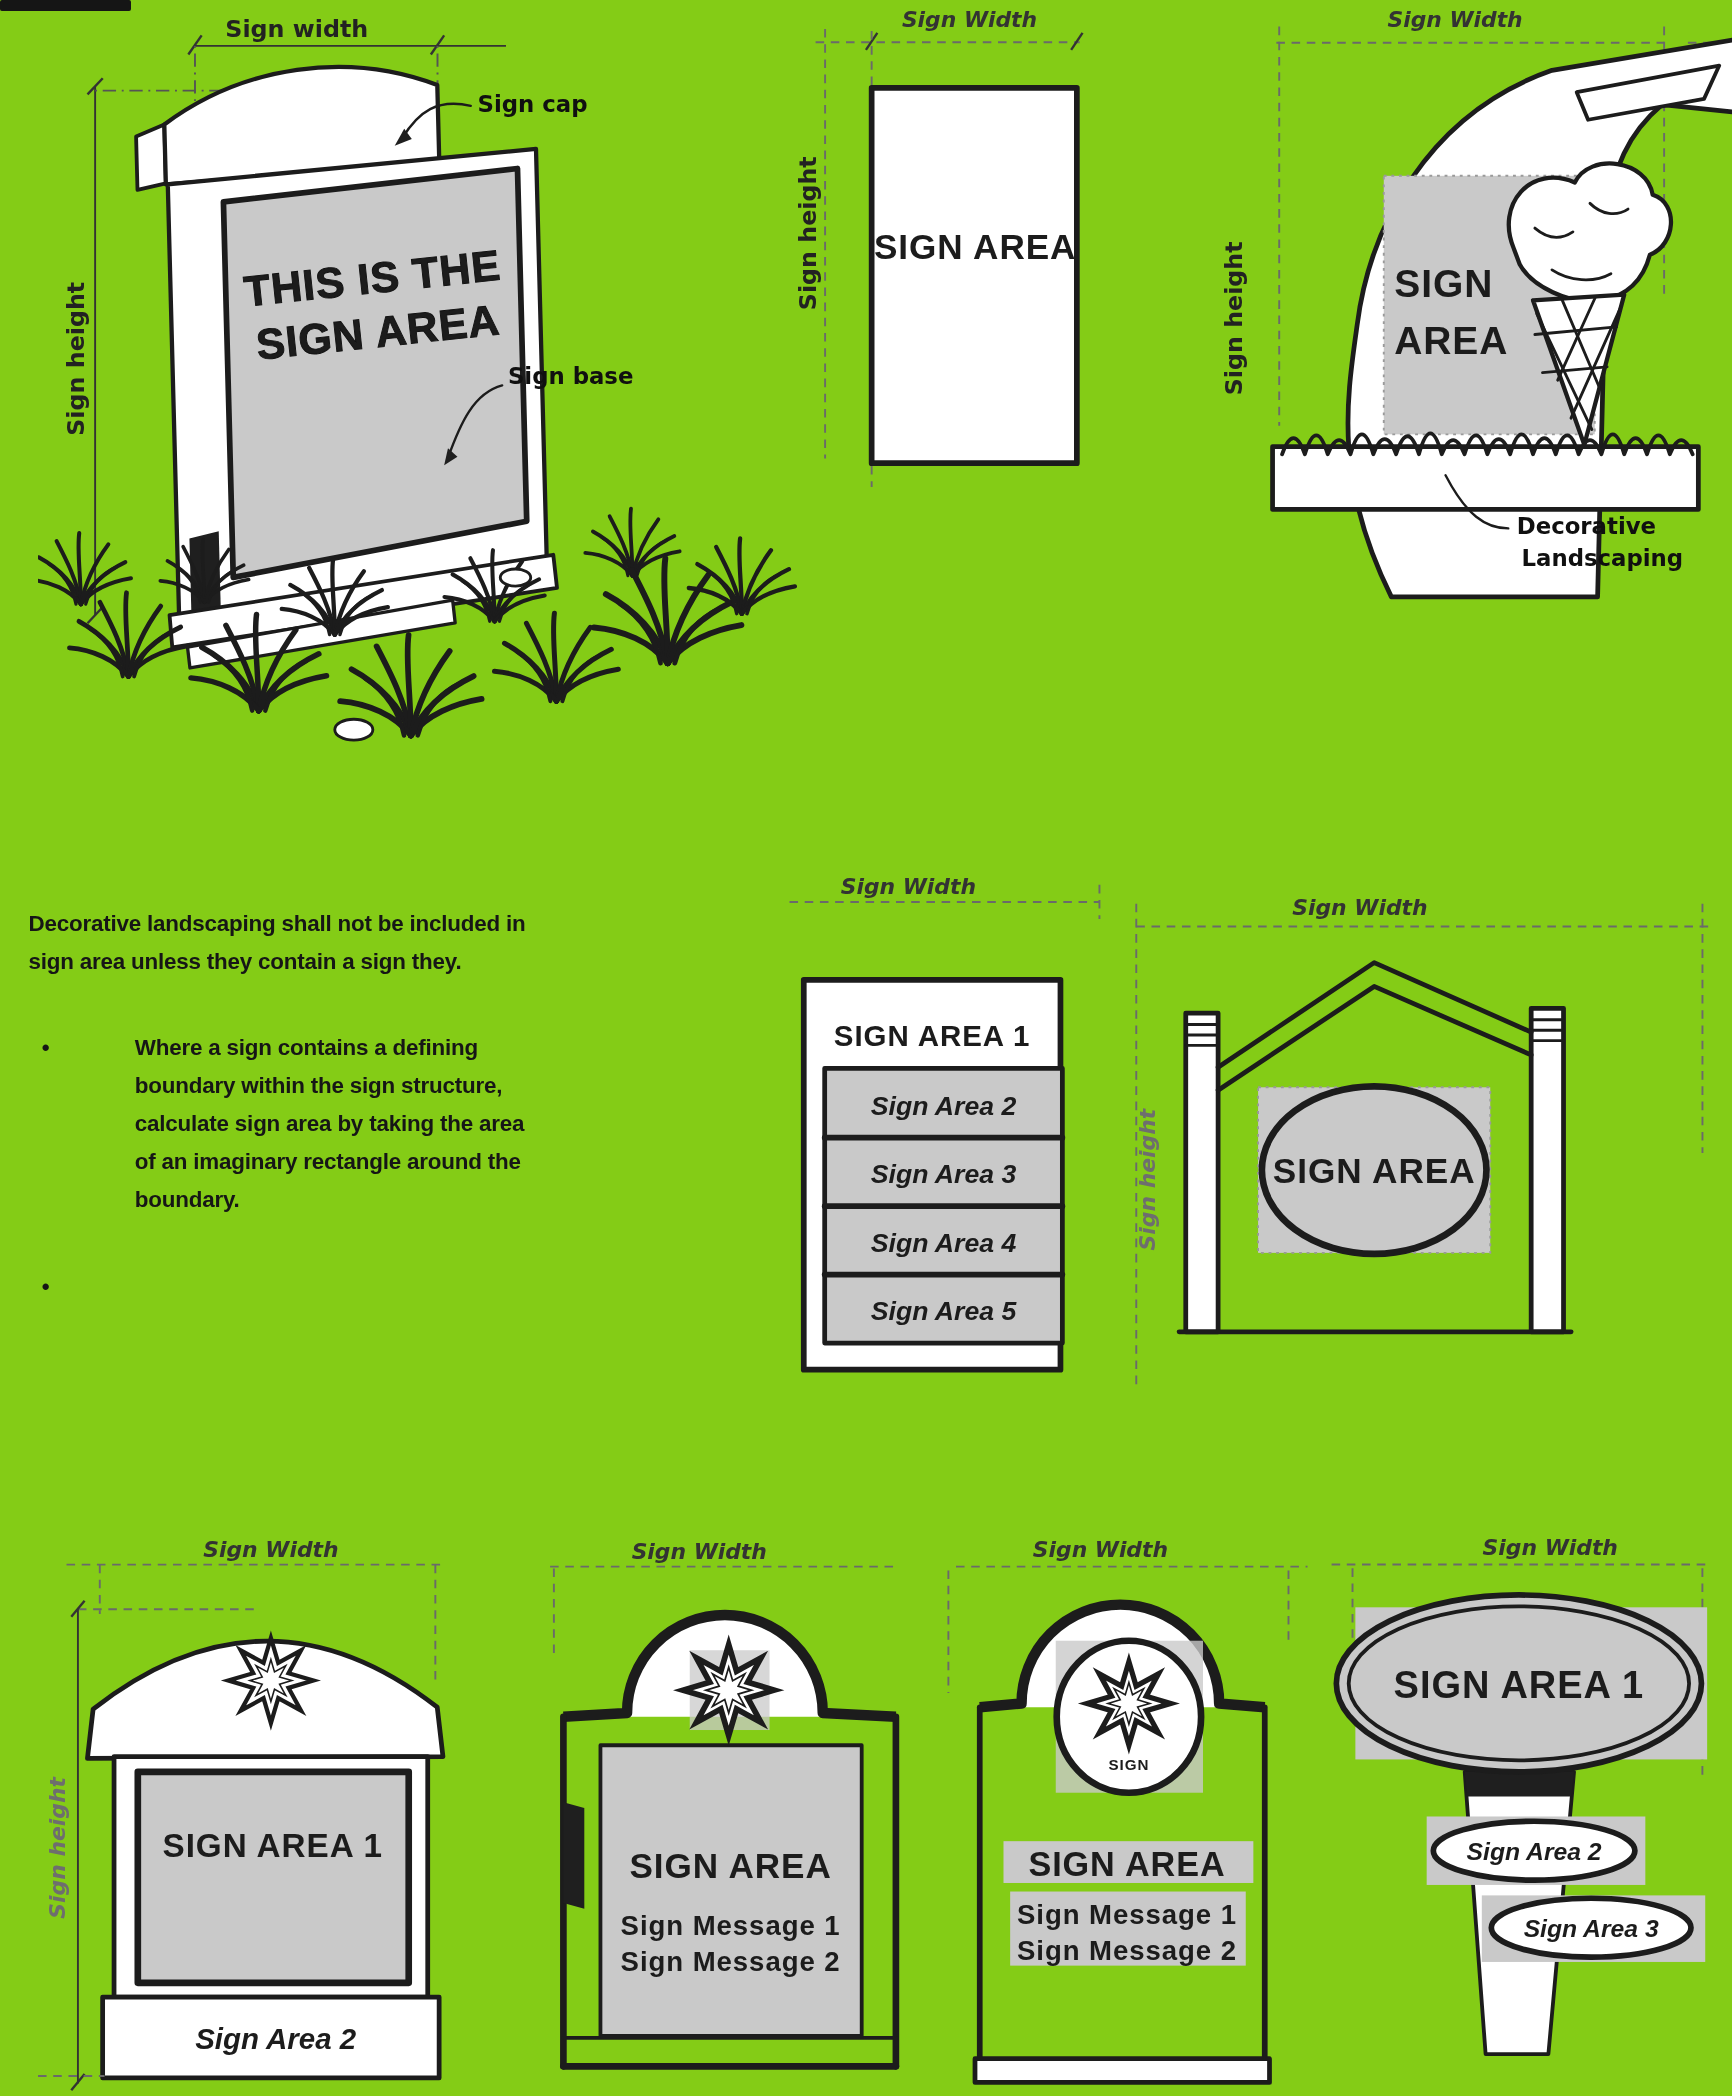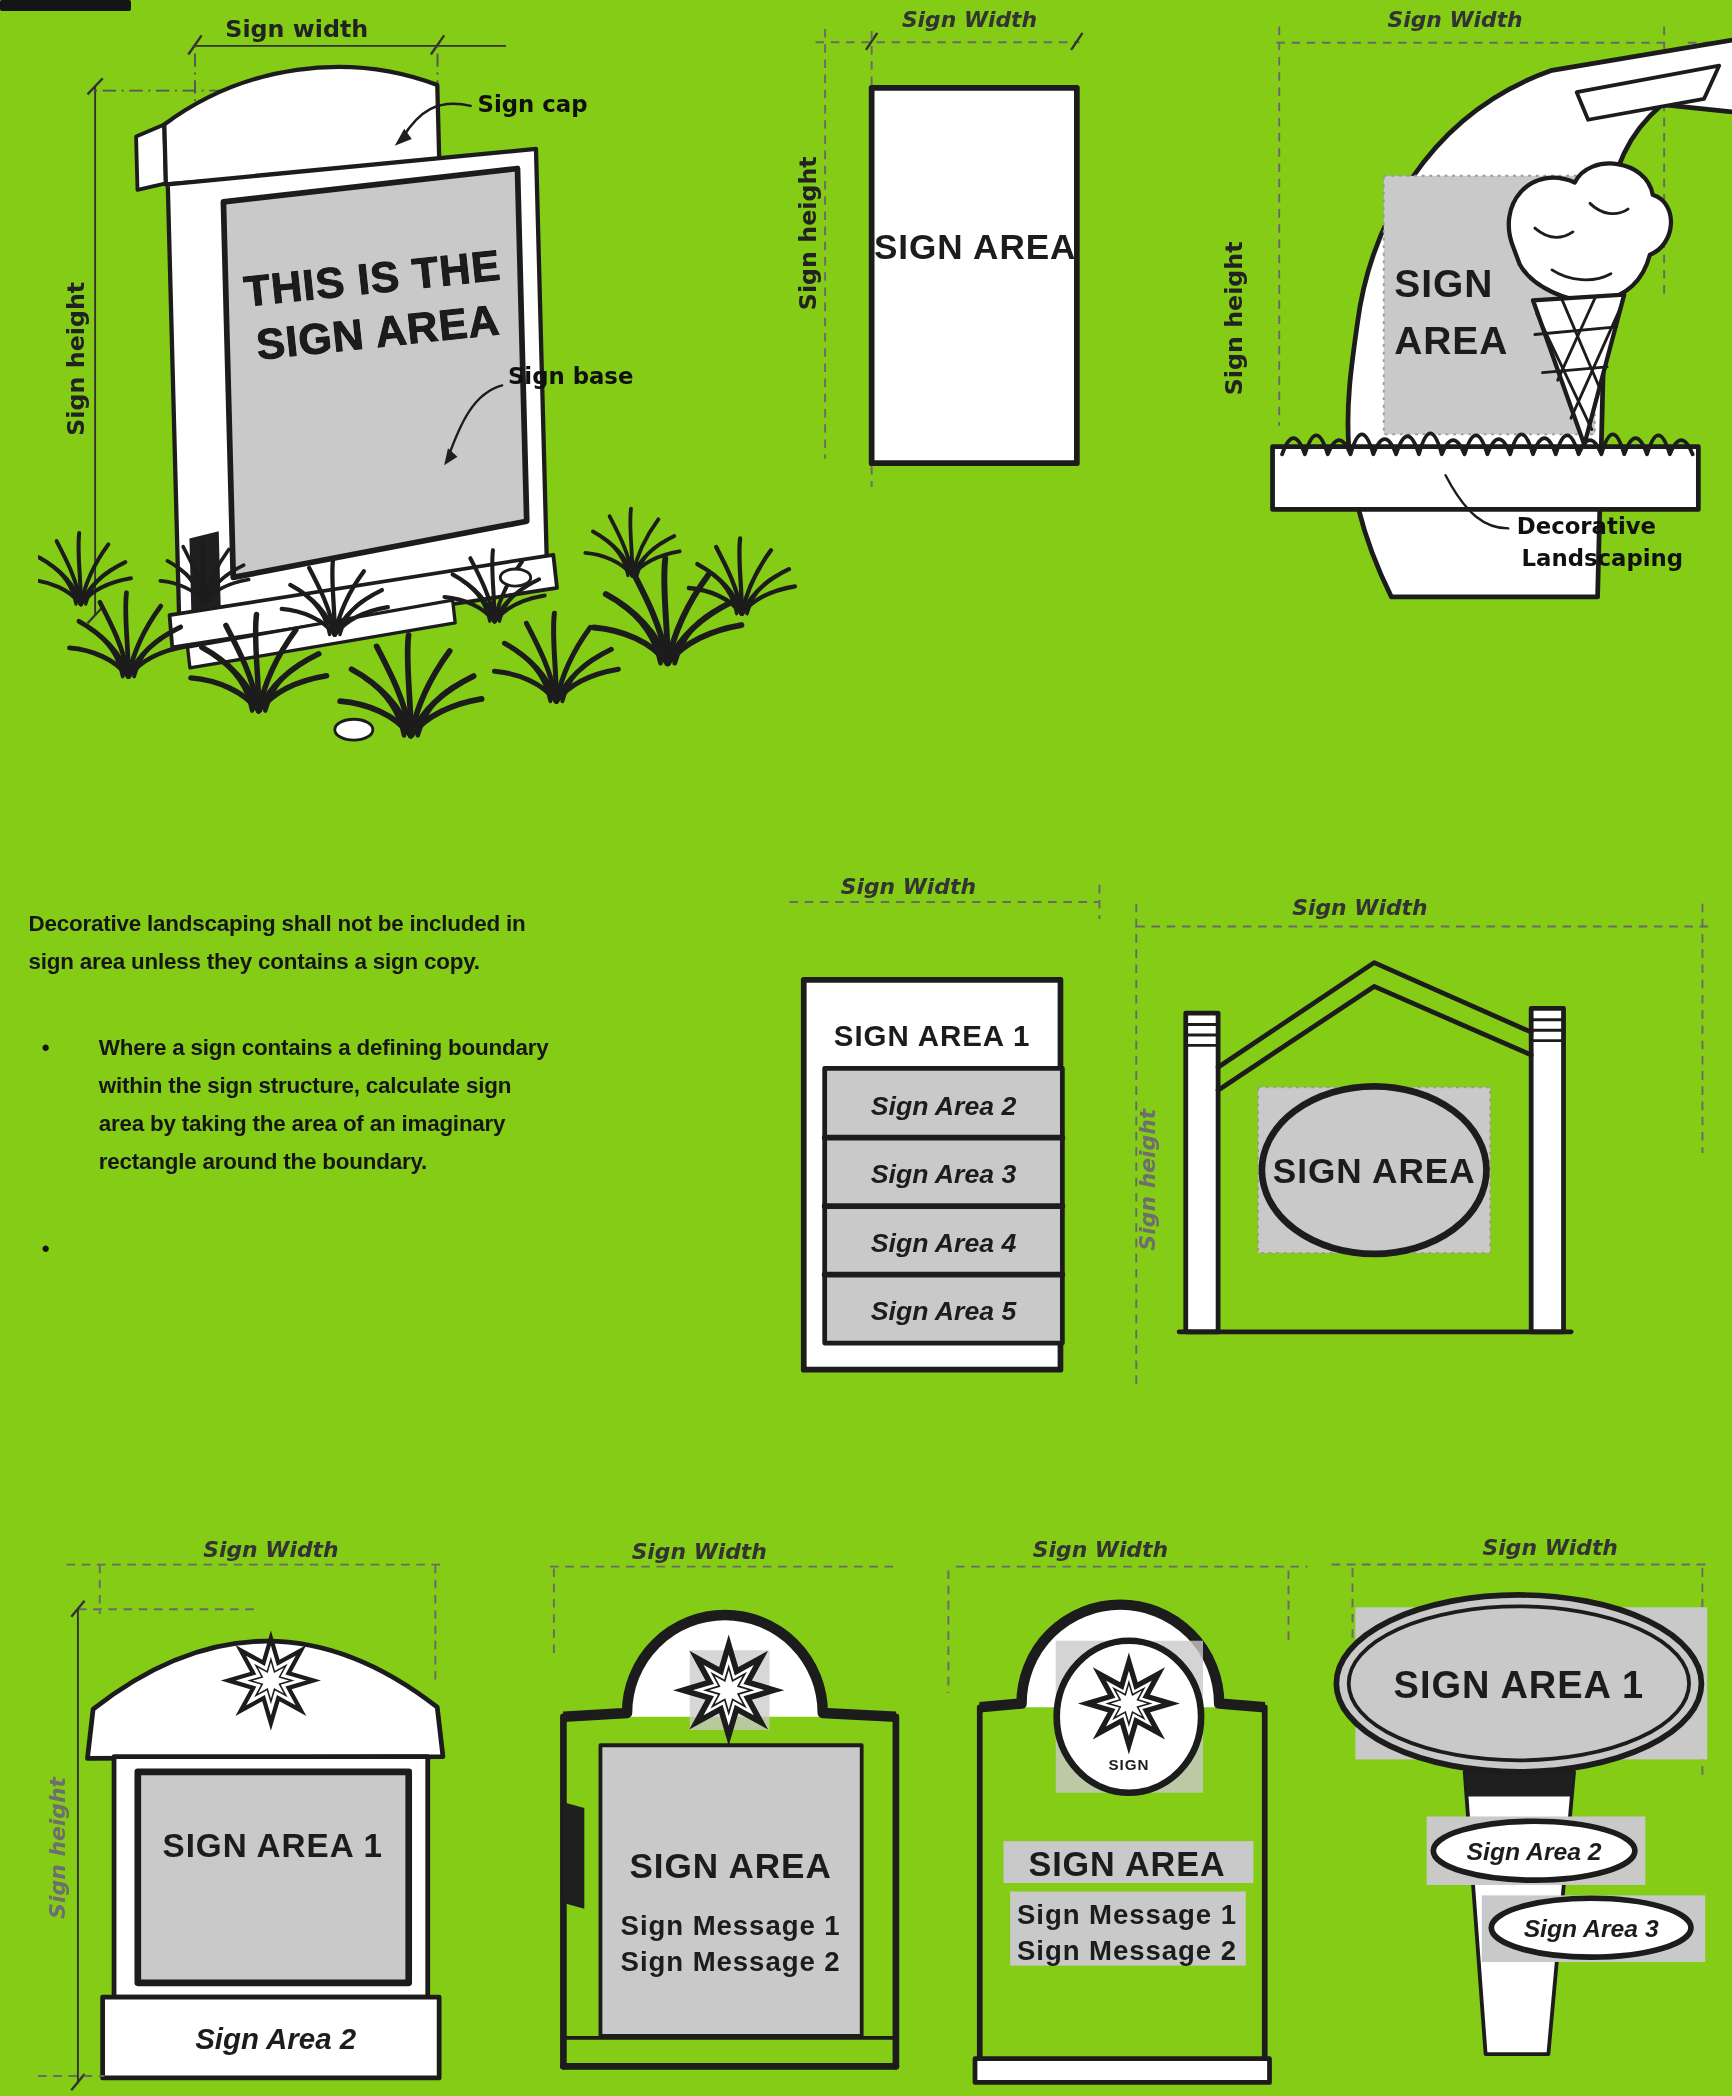--- a/index.html
+++ b/index.html
@@ -27,21 +27,21 @@
   
   #notes{position:absolute;left:28.5px;top:905px;width:521px;
          font-family:"Liberation Sans",sans-serif;font-weight:700;font-size:22.4px;
          line-height:38px;color:#161616;letter-spacing:-0.2px;}
   #notes p{margin:0;}
   .gap1{height:38px;}
   .gap2{height:9.5px;}
   .gap3{height:49px;}
   .bullet-row{display:flex;}
   .bullet-glyph{width:57px;flex:0 0 57px;text-align:left;padding-left:13.3px;}
-  .bullet-text{width:457px;}
+  .bullet-text{width:457px;margin-left:36px;}
   #scan-mark{position:absolute;left:0;top:0;width:131px;height:10.5px;background:#151515;border-radius:1.9px;}
 </style>
 </head>
 <body>
 
 <div id="page">
 
   <div id="scan-mark"></div>
 
   <div class="fig" style="left:38px;top:4.8px;width:780px;height:894px">
@@ -174,21 +174,21 @@
     <rect class="w" stroke-width="5" x="58" y="470" width="448" height="66"></rect>
     <path class="ink" stroke-width="4" d="M68,478 q12,-34 24,0 q12,-40 24,0 q12,-30 24,0 q12,-42 24,0 q12,-32 24,0 q12,-38 24,0 q12,-44 24,0 q12,-30 24,0 q12,-40 24,0 q12,-32 24,0 q12,-42 24,0 q12,-34 24,0 q12,-40 24,0 q12,-30 24,0 q12,-42 24,0 q12,-34 24,0 q12,-40 24,0 q12,-30 24,0"></path>
 
     <path class="ink" stroke-width="2.5" d="M240,500 C262,542 282,556 306,556"></path>
     <text class="t-lbl" x="315" y="562">Decorative</text>
     <text class="t-lbl" x="320" y="596">Landscaping</text>
   </svg>
   </div>
 
   <div id="notes">
-    <p>Decorative landscaping shall not be included in sign area unless they contains a sign copy.</p>
+    <p>Decorative landscaping shall not be included in sign area unless they contain a sign they.</p>
     <div class="gap1"></div>
     <div class="gap2"></div>
     <div class="bullet-row">
       <span class="bullet-glyph">•</span>
       <span class="bullet-text">Where a sign contains a defining boundary within the sign structure, calculate sign area by taking the area of an imaginary rectangle around the boundary.</span>
     </div>
     <div class="gap3"></div>
     <div class="bullet-row">
       <span class="bullet-glyph">•</span>
     </div>

